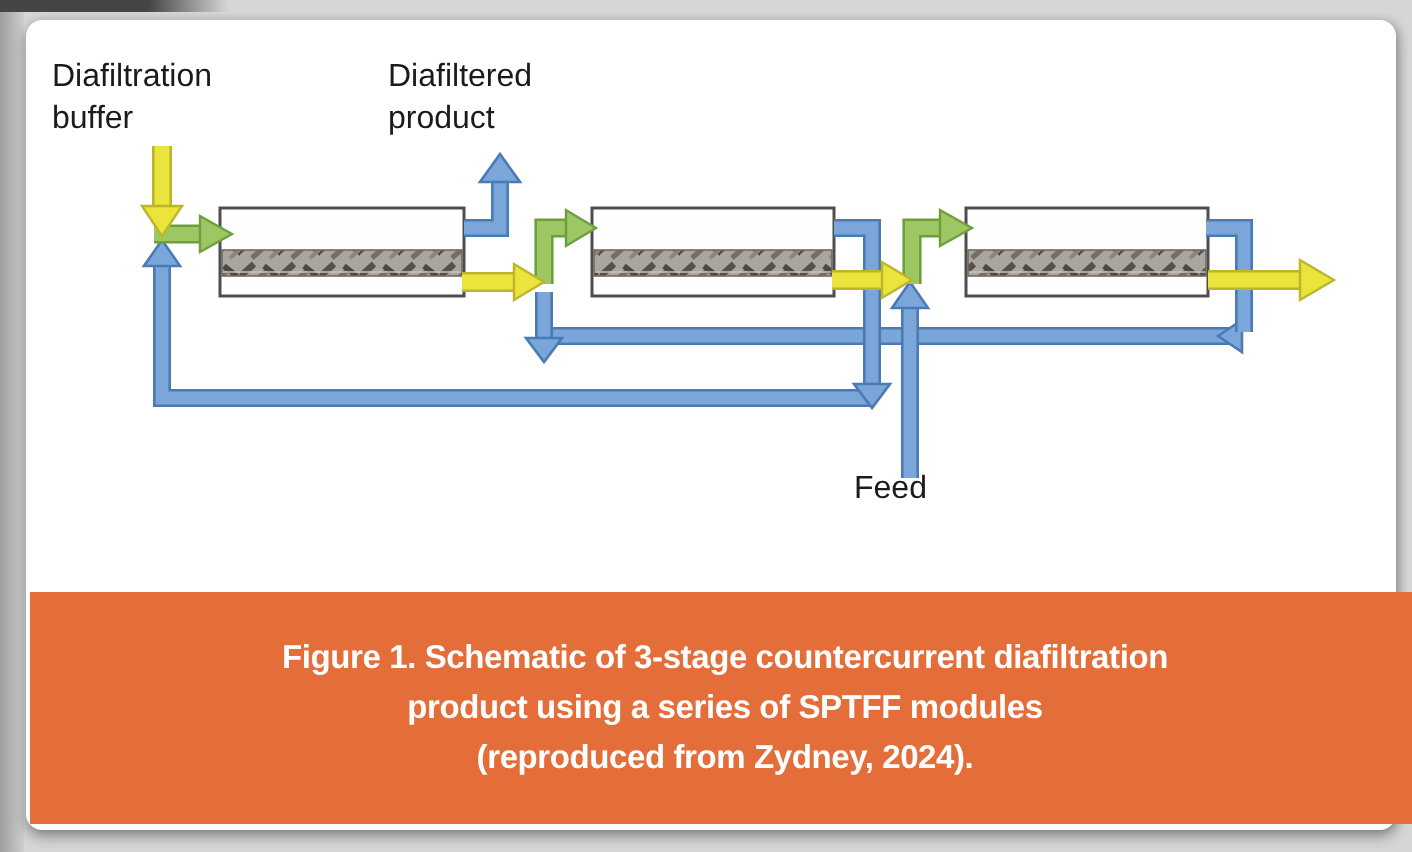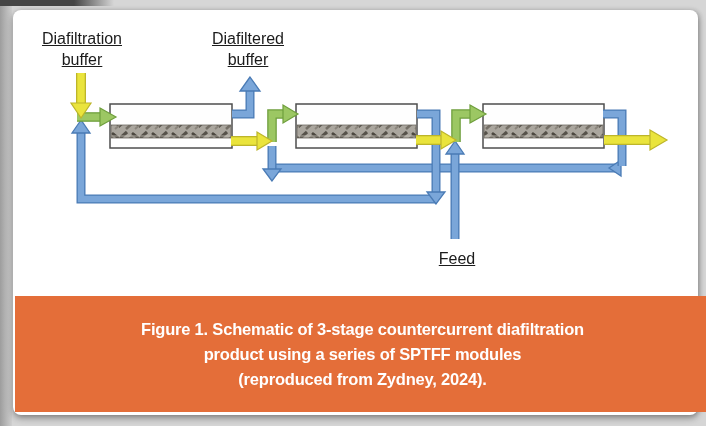--- a/index.html
+++ b/index.html
@@ -31,25 +31,25 @@
   .y-in {fill:none;stroke:#eae43c;stroke-width:7.4;stroke-linejoin:miter;}
   .y-head{fill:#eae43c;stroke:#bdb52a;stroke-width:1.2;}
   .g-out{fill:none;stroke:#6f9f3d;stroke-width:9.6;stroke-linejoin:miter;}
   .g-in {fill:none;stroke:#9cc763;stroke-width:7;stroke-linejoin:miter;}
   .g-head{fill:#9cc763;stroke:#6f9f3d;stroke-width:1.2;}
   .module-box{fill:#fefefe;stroke:#4e4e4e;stroke-width:1.5;}
   .membrane{fill:url(#mem);stroke:#6e6a62;stroke-width:0.8;}
 
   .diagram-label{
     position:absolute;color:#1b1b1b;font-size:16px;line-height:21px;
-    text-align:center;white-space:pre-line;letter-spacing:0;text-decoration:underline;
+    text-align:left;white-space:pre-line;letter-spacing:0;
   }
   .label-buffer {left:26px;top:28px;width:112px;}
   .label-product{left:194px;top:28px;width:108px;}
-  .label-feed   {left:427px;top:248px;width:60px;}
+  .label-feed   {left:427px;top:234px;width:60px;}
 
   .figure-caption{
     position:absolute;left:15px;top:296px;width:695px;height:116px;
     background:#e46e39;box-sizing:border-box;padding-top:21px;
   }
   .caption-line{
     color:#ffffff;font-weight:bold;font-size:16.5px;line-height:25px;
     text-align:center;letter-spacing:-0.2px;
   }
 </style>
@@ -152,21 +152,21 @@
     <g>
       <path class="y-out" d="M604,140 L651,140"></path>
       <path class="y-in" d="M604,140 L651,140"></path>
       <polygon class="y-head" points="667,140 650,130 650,150"></polygon>
     </g>
   </svg>
 
   <div class="diagram-label label-buffer">Diafiltration
 buffer</div>
   <div class="diagram-label label-product">Diafiltered
-buffer</div>
+product</div>
   <div class="diagram-label label-feed">Feed</div>
 
   <div class="figure-caption">
     <div class="caption-line">Figure 1. Schematic of 3-stage countercurrent diafiltration</div>
     <div class="caption-line">product using a series of SPTFF modules</div>
     <div class="caption-line">(reproduced from Zydney, 2024).</div>
   </div>
 </div>
 
 </body></html>

